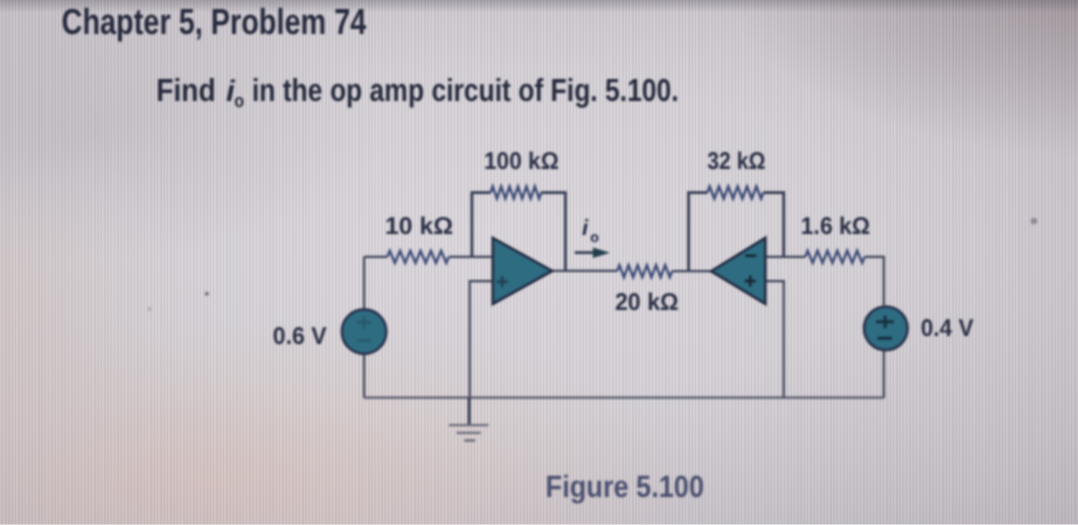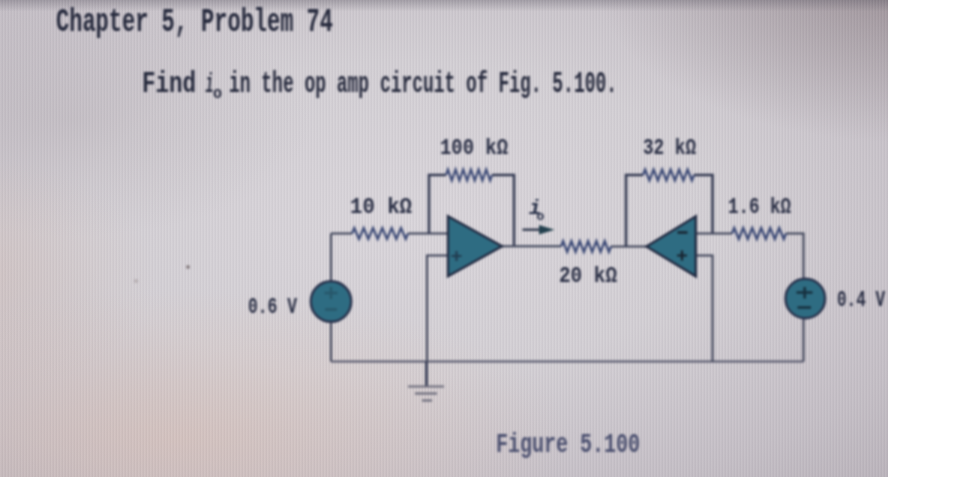--- a/index.html
+++ b/index.html
@@ -1,24 +1,24 @@
 <!DOCTYPE html>
 <html><head>
 <meta charset="utf-8">
 <style>
 html,body{margin:0;padding:0;}
-#page{position:relative;width:888px;height:477px;overflow:hidden;
+#page{position:relative;width:980px;height:477px;overflow:hidden;
  background:
   linear-gradient(180deg, rgba(92,88,100,0.38) 0%, rgba(92,88,100,0) 2.4%),
   radial-gradient(ellipse 65% 60% at 103% -3%, rgba(105,88,92,0.40) 0%, rgba(105,88,92,0) 55%),
   radial-gradient(ellipse 72% 50% at 20% 92%, rgba(226,190,172,0.40) 0%, rgba(226,190,172,0) 62%),
   radial-gradient(ellipse 38% 42% at -6% 58%, rgba(212,184,172,0.38) 0%, rgba(212,184,172,0) 62%),
   radial-gradient(ellipse 42% 38% at 8% 25%, rgba(138,126,134,0.16) 0%, rgba(138,126,134,0) 65%),
   radial-gradient(ellipse 100% 92% at 45% 46%, #d9d5da 0%, #d3cfd4 36%, #c4bec5 66%, #aea6ae 100%);
- font-family:Liberation Mono, monospace;}
+ font-family:Liberation Sans, sans-serif;}
 #stripes{position:absolute;left:0;top:0;width:980px;height:477px;
  background:repeating-linear-gradient(90deg, rgba(255,255,255,0.055) 0px, rgba(255,255,255,0.055) 1px, rgba(60,60,80,0.04) 2px, rgba(60,60,80,0.04) 3px);}
 #art{position:absolute;left:0;top:0;filter:blur(0.9px);}
 </style>
 </head>
 <body>
 <div id="page">
 <div id="stripes"></div>
 <svg id="art" width="980" height="477" viewBox="0 0 980 477">
  <g fill="none" stroke="#474c63" stroke-width="2">

